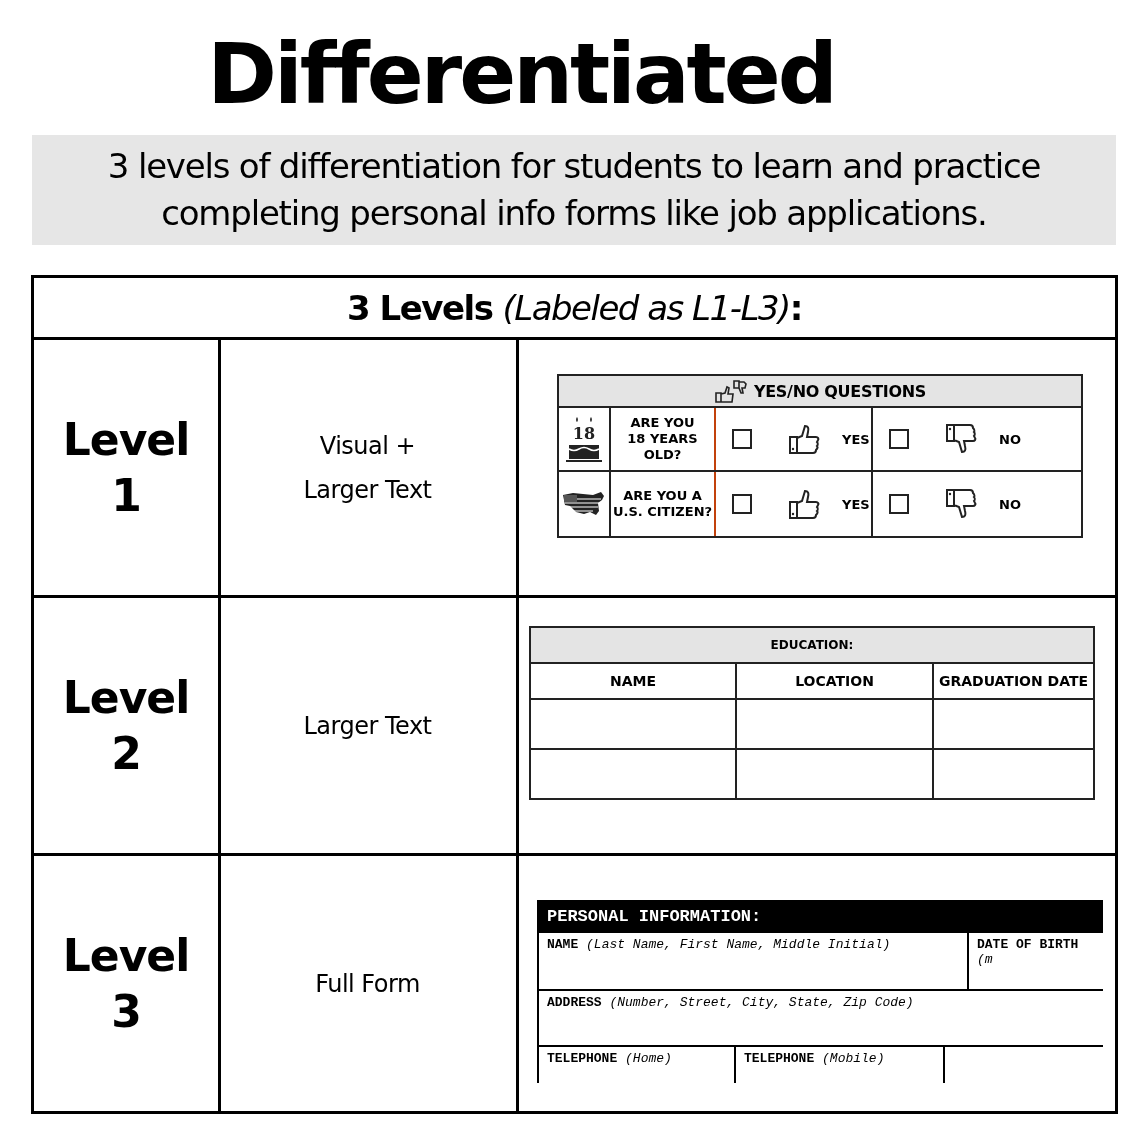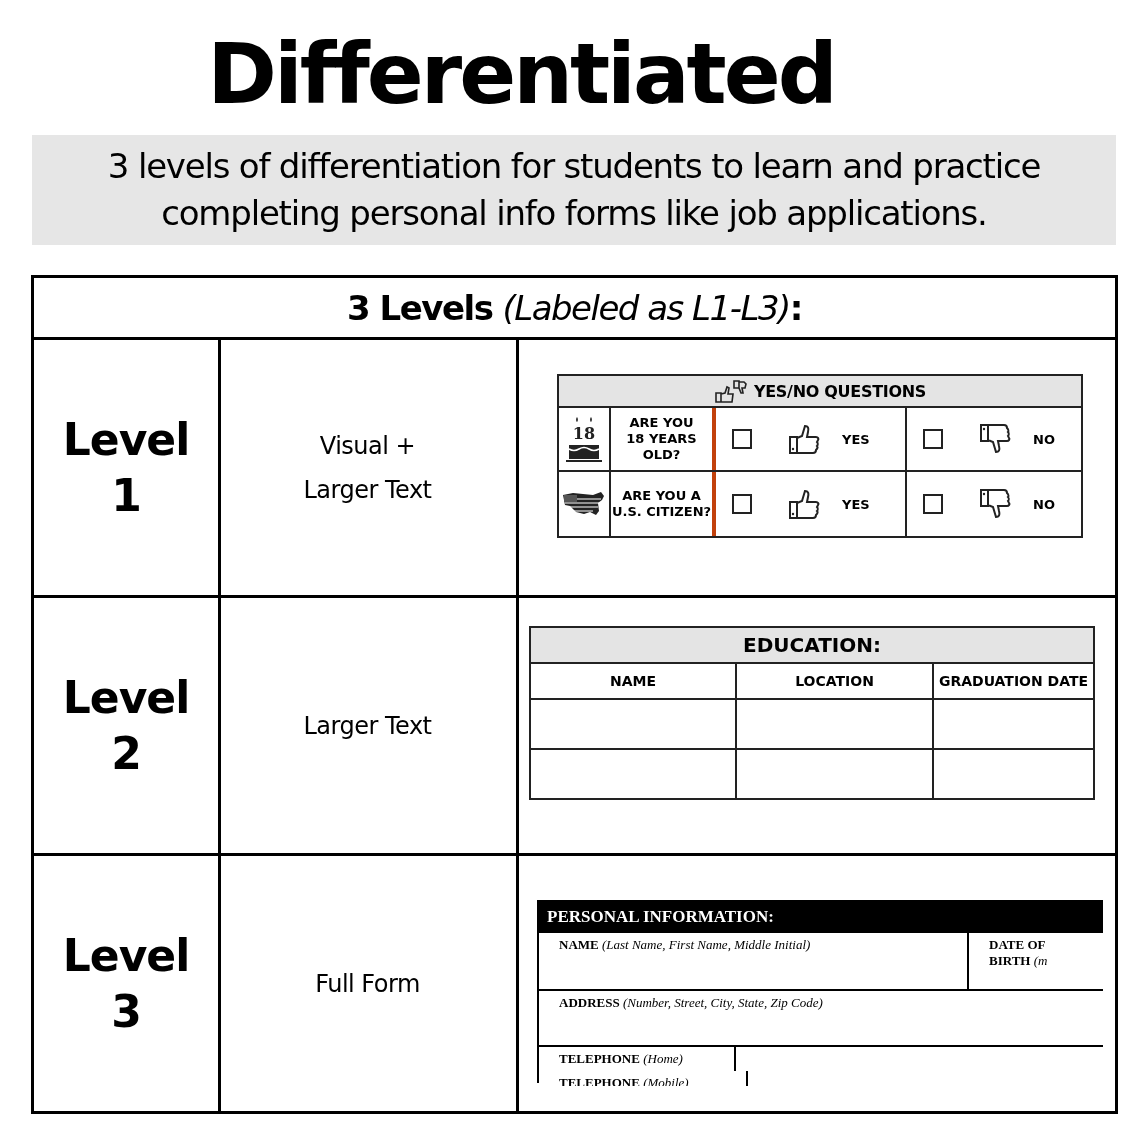--- a/index.html
+++ b/index.html
@@ -54,47 +54,47 @@
     border: 2px solid #222; font-family: "DejaVu Sans", sans-serif; font-weight: bold;
   }
   .yn-head {
     height: 32px; background: #e4e4e4; border-bottom: 2px solid #222;
     display: flex; align-items: center; justify-content: center; font-size: 16px; letter-spacing: -0.3px;
   }
   .yn-head svg { margin-right: 6px; }
   .yn-row { display: flex; height: 64px; border-bottom: 2px solid #222; }
   .yn-row:last-child { border-bottom: none; }
   .yn-icon { width: 52px; border-right: 2px solid #222; display: flex; align-items: center; justify-content: center; }
-  .yn-q { width: 105px; border-right: 4px solid #c2410c; display: flex; align-items: center; justify-content: center; text-align: center; font-size: 13px; line-height: 16px; white-space: pre-line; }
+  .yn-q { width: 105px; border-right: 2px solid #c2410c; display: flex; align-items: center; justify-content: center; text-align: center; font-size: 13px; line-height: 16px; white-space: pre-line; }
   .yn-opt { flex: 1; display: flex; align-items: center; font-size: 13px; }
-  .yn-opt.yes { border-right: 2px solid #222; width: 191px; flex: none; }
+  .yn-opt.yes { border-right: 2px solid #222; width: 157px; flex: none; }
   .chk { width: 20px; height: 20px; border: 2px solid #222; margin-left: 16px; margin-right: 36px; }
   .yn-opt .lbl { margin-left: 20px; }
 
   
   .edu {
     position: absolute; left: 10px; top: 28px; width: 566px; height: 174px;
     border: 2px solid #222; font-family: "DejaVu Sans", sans-serif; font-weight: bold;
   }
-  .edu-head { height: 36px; background: #e4e4e4; border-bottom: 2px solid #222; display: flex; align-items: center; justify-content: center; font-size: 20px; }
+  .edu-head { height: 36px; background: #e4e4e4; border-bottom: 2px solid #222; display: flex; align-items: center; justify-content: center; font-size: 12px; }
   .edu-grid { display: grid; grid-template-columns: 206px 197px 1fr; }
   .edu-grid > div { border-right: 2px solid #222; border-bottom: 2px solid #222; }
   .edu-grid > div:nth-child(3n) { border-right: none; }
   .edu-grid > div.lastrow { border-bottom: none; }
   .edu-th { height: 36px; display: flex; align-items: center; justify-content: center; font-size: 14px; }
   .edu-td { height: 50px; }
 
   
-  .pi { position: absolute; left: 18px; top: 44px; width: 566px; height: 186px; overflow: hidden; font-family: Liberation Serif, serif; }
+  .pi { position: absolute; left: 18px; top: 44px; width: 566px; height: 186px; overflow: hidden; font-family: Liberation Mono, monospace; }
   .pi-head { height: 33px; background: #000; color: #fff; font-weight: bold; font-size: 17px; padding-left: 10px; display: flex; align-items: center; }
   .pi-row { display: flex; border-left: 2px solid #000; border-bottom: 2px solid #000; }
-  .pi-cell { padding: 4px 20px; font-size: 13px; border-right: 2px solid #000; }
+  .pi-cell { padding: 4px 8px; font-size: 13px; border-right: 2px solid #000; }
   .pi-cell b { font-weight: bold; }
   .pi-cell i { font-style: italic; }
-  .pi-row.r3 { border-bottom: none; flex-direction: column; }
+  .pi-row.r3 { border-bottom: none; }
 </style>
 </head>
 <body>
 
 <div class="title">Differentiated</div>
 
 <div class="subtitle-box">
   <p>3 levels of differentiation for students to learn and practice
 completing personal info forms like job applications.</p>
 </div>

